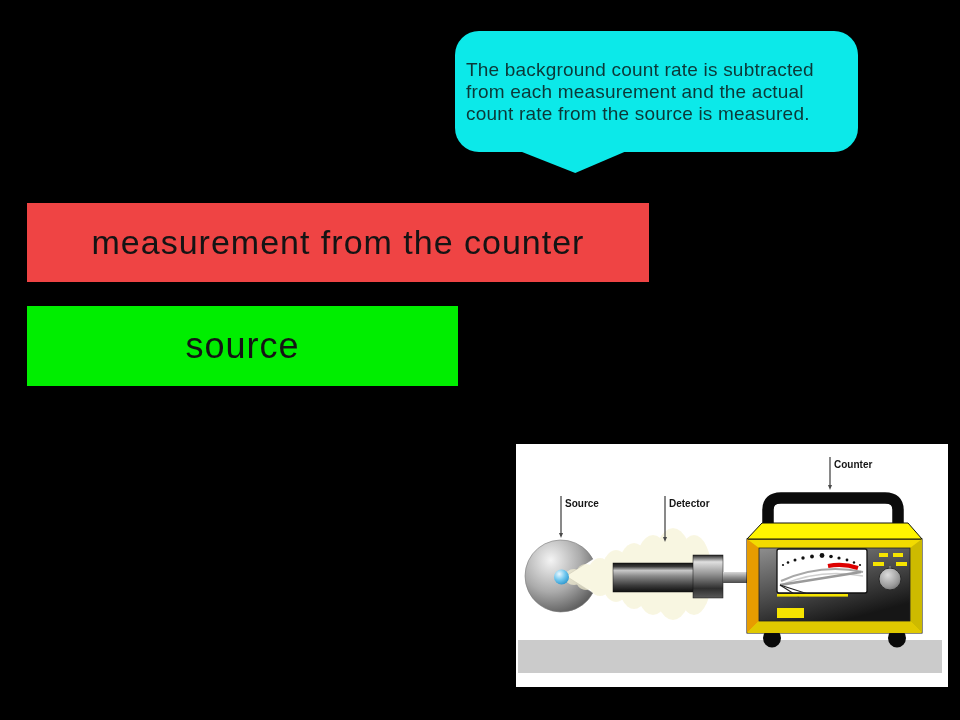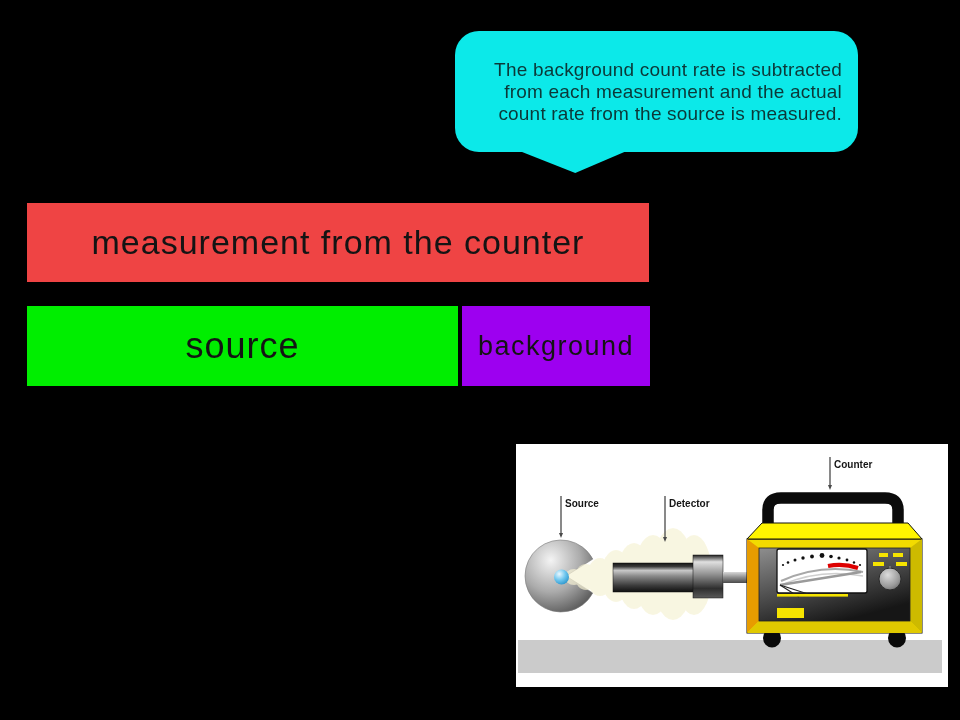--- a/index.html
+++ b/index.html
@@ -16,35 +16,32 @@
   .bar-measurement{left:27px;top:203px;width:622px;height:79px;font-size:34px;letter-spacing:1px;}
   .bar-source{left:27px;top:306px;width:431px;height:80px;font-size:36px;letter-spacing:1px;}
   .bar-background{left:462px;top:306px;width:188px;height:80px;font-size:27px;letter-spacing:1.5px;}
   
   .figure{position:absolute;left:516px;top:444px;width:432px;height:243px;background:#fff;}
   .fig-label{font-size:10px;font-weight:bold;fill:#151515;font-family:"Liberation Sans",sans-serif;}
 </style>
 </head>
 <body>
 
-<div class="stage" style="background: rgb(0, 0, 0); text-align: right;">
+<div class="stage" style="background: rgb(0, 0, 0);">
 
   <div class="callout" style="background: rgb(12, 233, 233); color: rgb(12, 56, 56);">
     <div class="callout-text">The background count rate is subtracted from each measurement and the actual count rate from the source is measured.</div>
   </div>
   <div class="callout-tail" style="background: rgb(12, 233, 233);"></div>
 
   <div class="bar bar-measurement" style="background: #ef4444;">
     <span>measurement from the counter</span>
   </div>
   <div class="bar bar-source" style="background: rgb(0, 238, 0);">
     <span>source</span>
-  </div>
-  <div class="bar bar-background" style="background: rgb(157, 0, 240);">
-    <span>background</span>
   </div>
 
   <div class="figure">
     <svg width="432" height="243" viewBox="0 0 432 243">
       <defs>
         <radialGradient id="gPac" cx="38%" cy="28%" r="80%">
           <stop offset="0%" stop-color="#F4F4F4"></stop>
             <stop offset="55%" stop-color="#ABABAB"></stop>
             <stop offset="100%" stop-color="#565656"></stop>
         </radialGradient>

